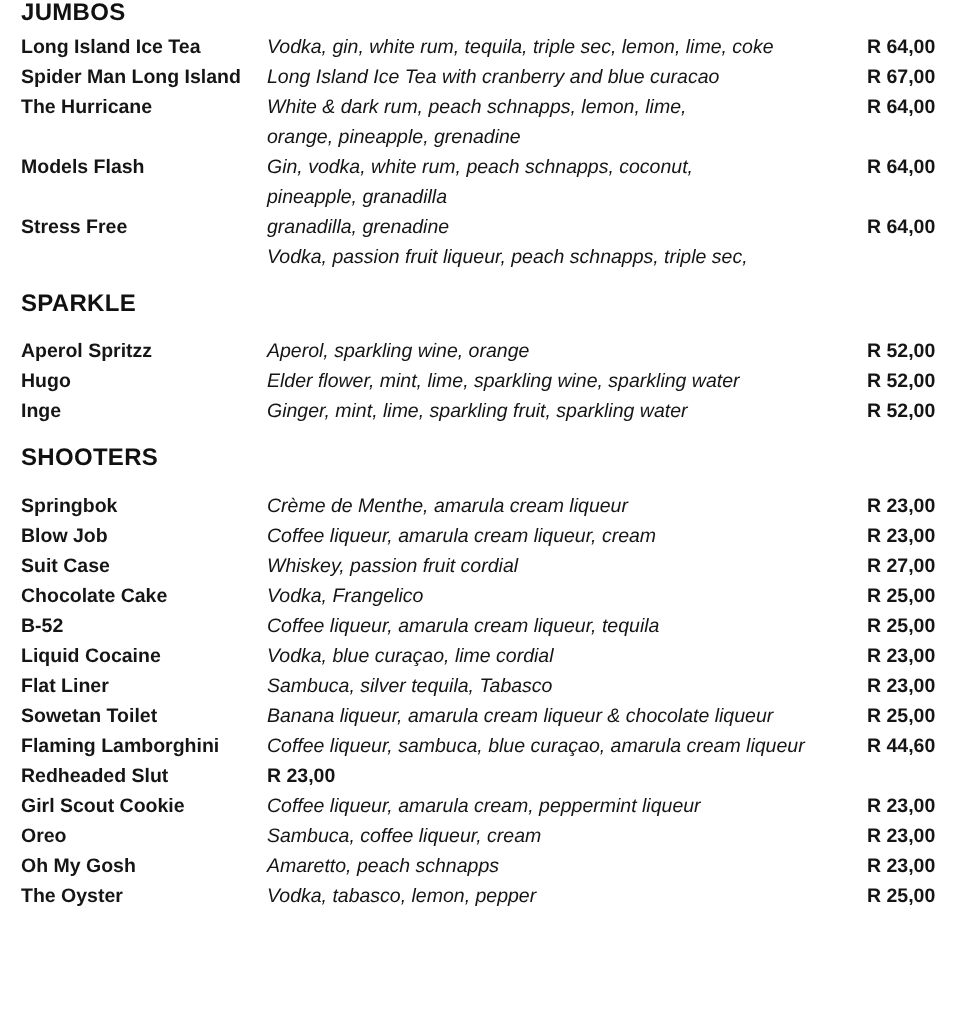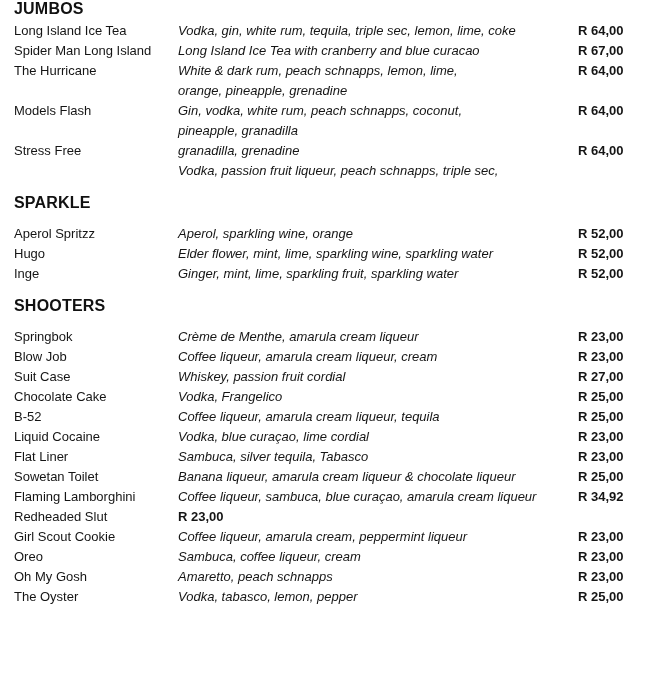--- a/index.html
+++ b/index.html
@@ -30,21 +30,21 @@
   .rows { }
   .row {
     display: flex;
     align-items: flex-start;
     font-size: 13px;
     line-height: 20px;
   }
   .col-name {
     flex: none;
     width: 164px;
-    font-weight: normal;
+    font-weight: bold;
     padding-right: 4px;
     box-sizing: border-box;
   }
   .col-desc { flex: 1 1 auto; min-width: 0; }
   .col-desc .desc-line { white-space: nowrap; font-style: italic; }
   .col-price {
     flex: none;
     width: 62px;
     text-align: left;
     font-weight: bold;
@@ -197,21 +197,21 @@
             <div class="desc-line">Banana liqueur, amarula cream liqueur &amp; chocolate liqueur</div>
           </div>
     <div class="col-price">R 25,00</div>
   </div>
 
   <div class="row">
     <div class="col-name">Flaming Lamborghini</div>
     <div class="col-desc">
             <div class="desc-line">Coffee liqueur, sambuca, blue curaçao, amarula cream liqueur</div>
           </div>
-    <div class="col-price">R 34,92</div>
+    <div class="col-price">R 44,60</div>
   </div>
 
   <div class="row">
     <div class="col-name">Redheaded Slut</div>
     <div class="col-price">R 23,00</div>
   </div>
 
   <div class="row">
     <div class="col-name">Girl Scout Cookie</div>
     <div class="col-desc">

